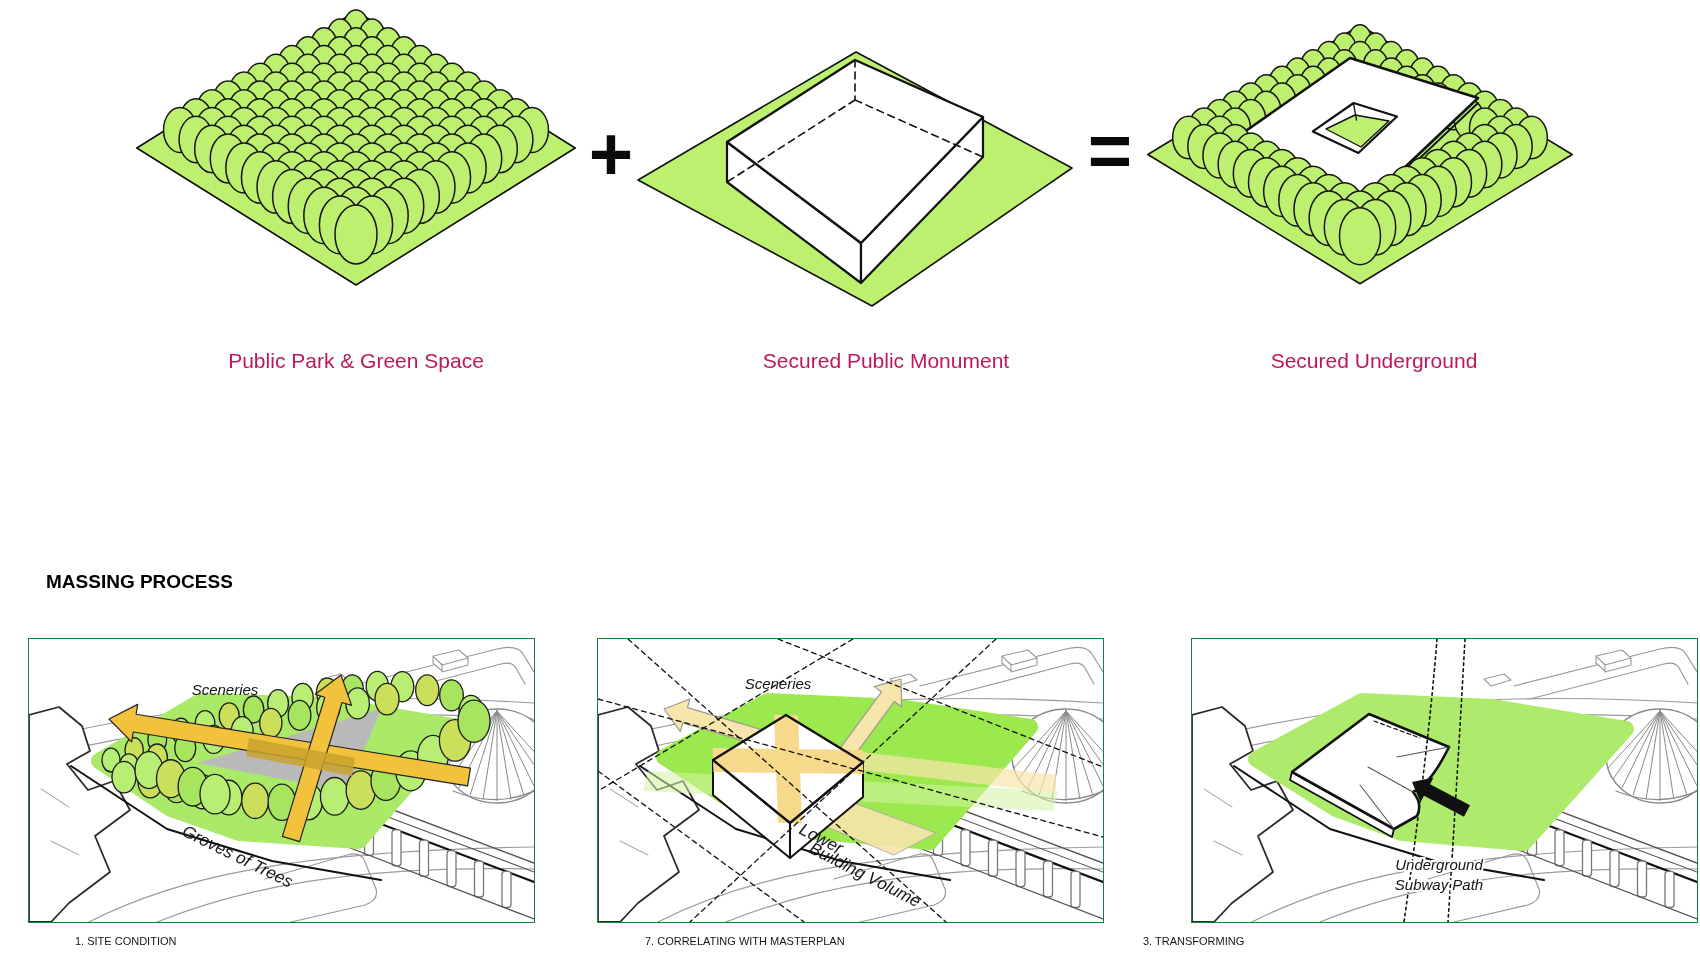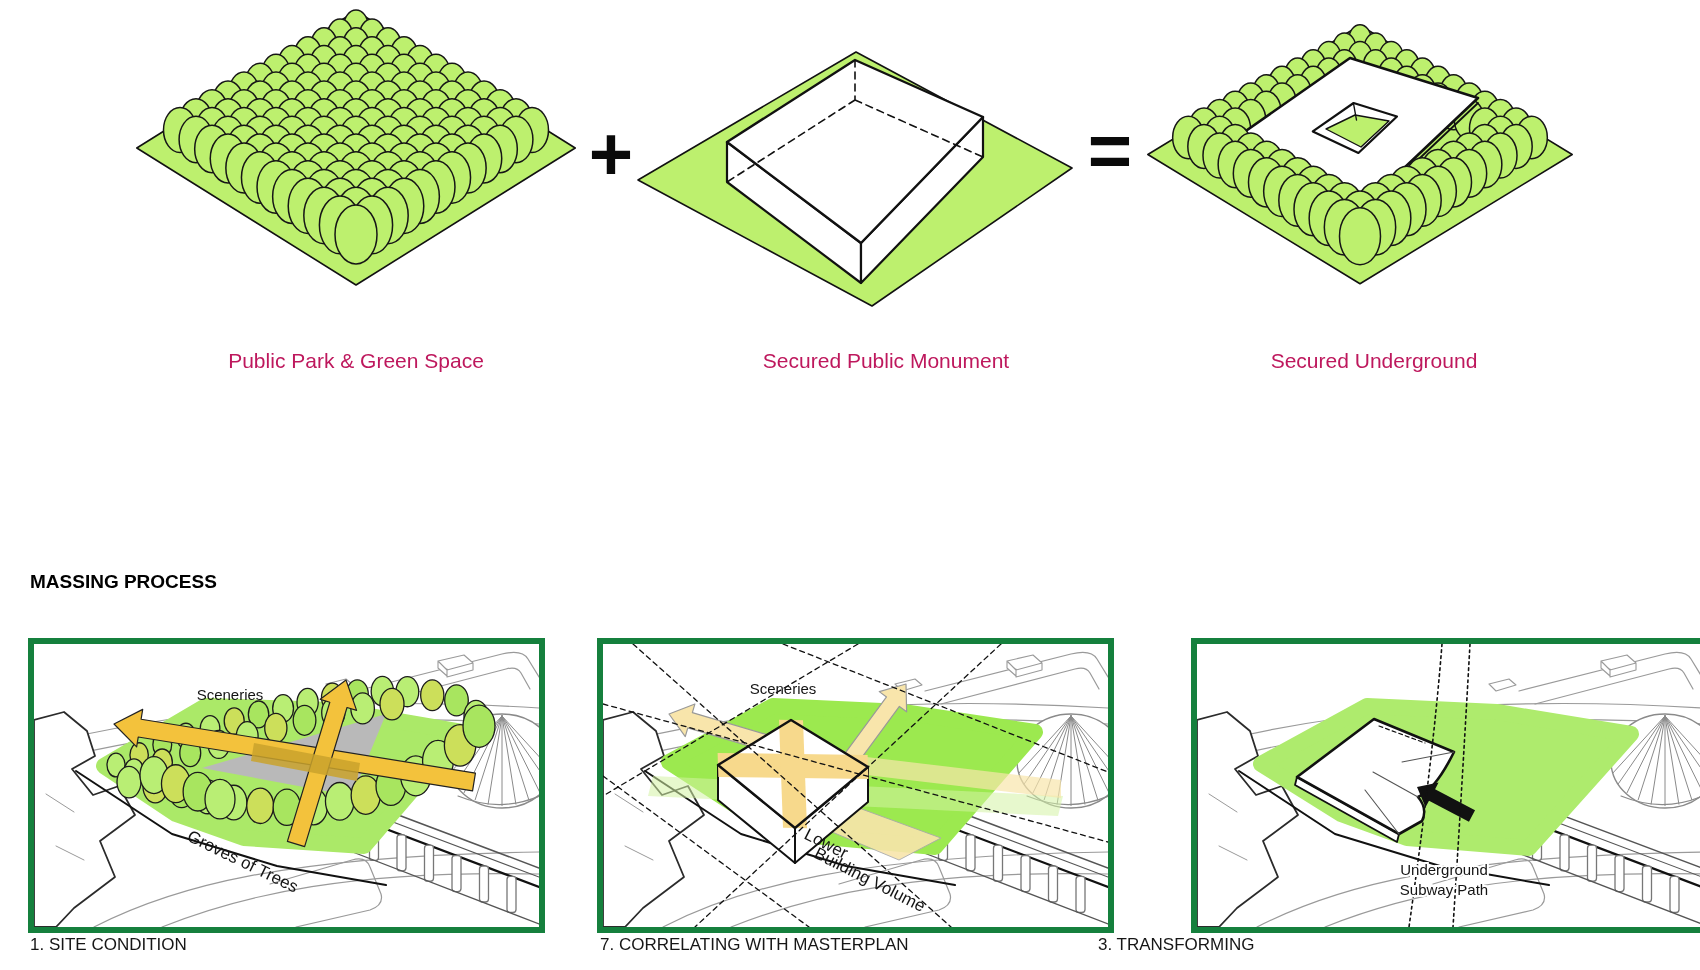--- a/index.html
+++ b/index.html
@@ -3,24 +3,24 @@
 <meta charset="utf-8">
 <style>
   html,body{margin:0;padding:0;background:#fff;}
   .page{position:relative;width:1700px;height:970px;background:#fff;overflow:hidden;
         font-family:"Liberation Sans",sans-serif;color:#141414;}
   .toprow{position:absolute;left:0;top:0;width:1700px;height:430px;}
   .op{font-size:76px;font-weight:700;text-anchor:middle;fill:#0a0a0a;
       font-family:"Liberation Sans",sans-serif;}
   .toplabel{position:absolute;top:349px;transform:translateX(-50%);font-size:21px;
             color:#be185d;white-space:nowrap;}
-  .heading{position:absolute;left:30px;top:571px;font-size:19px;font-weight:700;color:#000;}
-  .panel{position:absolute;top:638px;width:505px;height:283px;border:6px solid #15803d;background:#fff;}
+  .heading{position:absolute;left:46px;top:571px;font-size:19px;font-weight:700;color:#000;}
+  .panel{position:absolute;top:638px;width:505px;height:283px;border:1px solid #15803d;background:#fff;font-style:italic;}
   .panel svg{width:100%;height:100%;display:block;}
-  .caption{position:absolute;top:935px;font-size:17px;color:#161616;white-space:nowrap;}
+  .caption{position:absolute;top:935px;font-size:11px;color:#161616;white-space:nowrap;margin-left:45px;}
   svg text.lbl{font-family:"Liberation Sans",sans-serif;font-size:15px;fill:#141414;}
   svg text.mid{text-anchor:middle;}
   svg text.big{font-size:17px;}
   svg text.halo{paint-order:stroke;stroke:#ffffff;stroke-width:4px;}
 </style>
 </head>
 <body>
 
 <div class="page">
 

